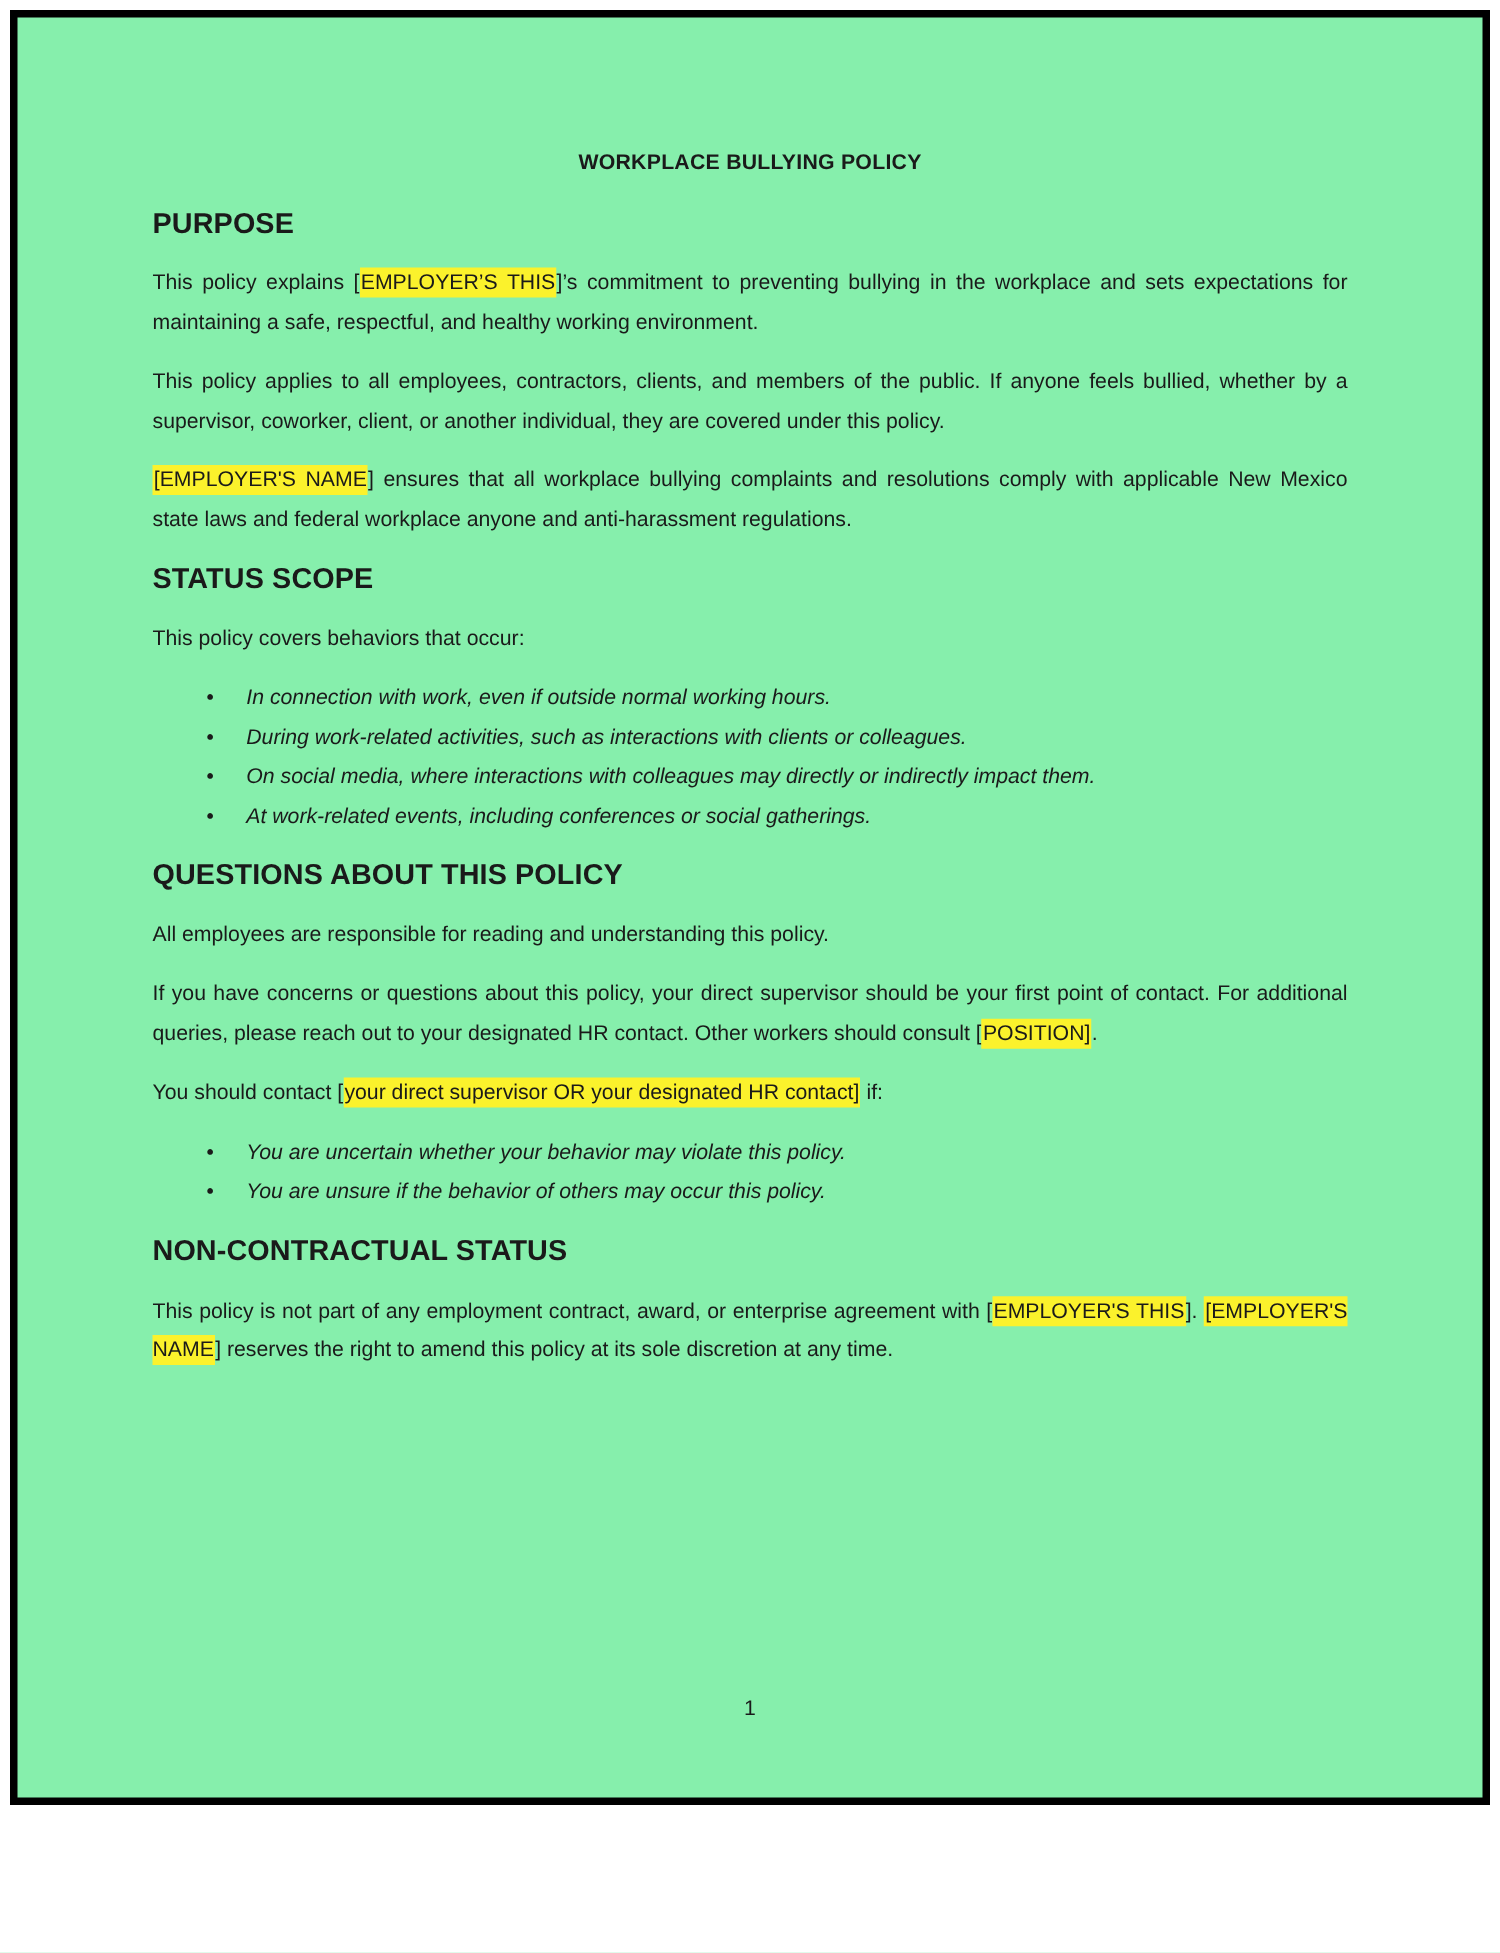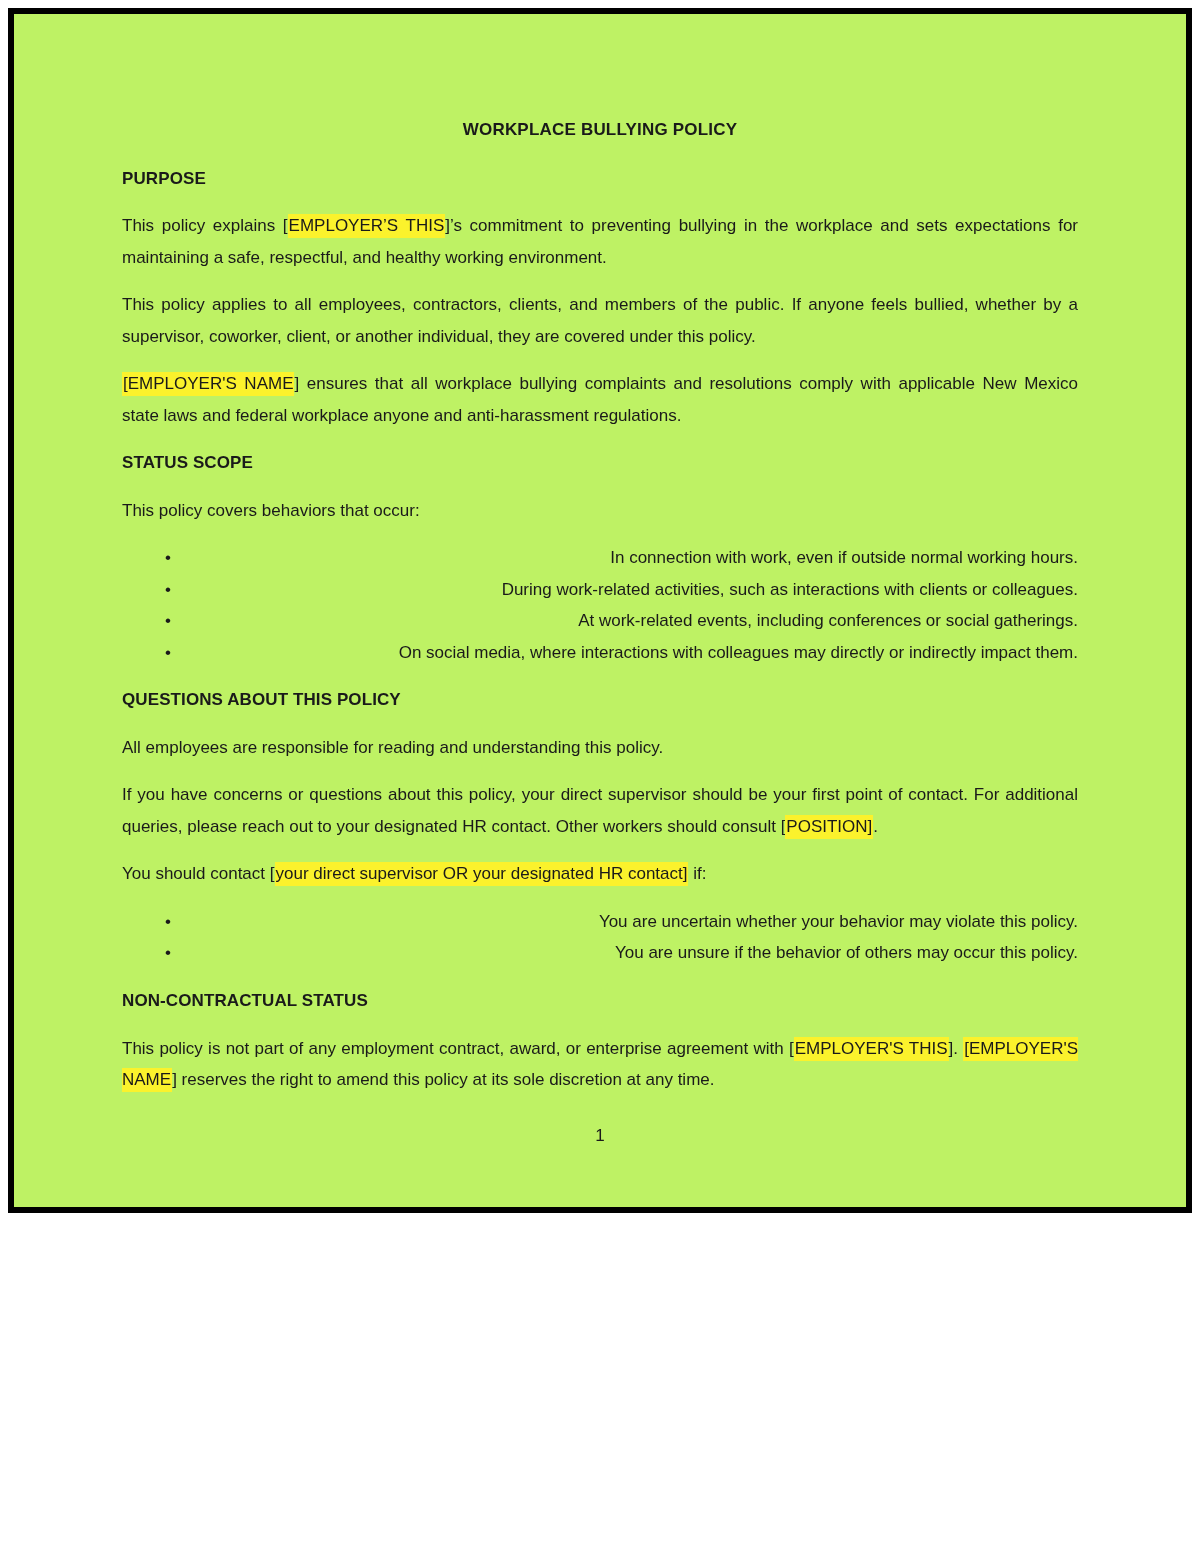--- a/index.html
+++ b/index.html
@@ -14,59 +14,60 @@
     width:1200px;
     height:1562px;
     font-family:"Liberation Sans","DejaVu Sans",sans-serif;
     color:var(--text);
   }
   .page{
     position:absolute;
     left:8px;
     top:8px;
     width:1184px;
-    height:1205px;
+    height:1436px;
     box-sizing:border-box;
     border:6px solid var(--border-col);
-    background:#bef264;
+    background:#86efac;
   }
   .content{
     padding:100px 108px 0 108px;
   }
   .doc-title{
     font-size:17px;
     font-weight:700;
     text-align:center;
     line-height:31.5px;
     margin:0 0 17px 0;
     letter-spacing:.2px;
   }
   h2.sec-heading{
-    font-size:17px;
+    font-size:23px;
     font-weight:700;
     line-height:31.5px;
     margin:0 0 16px 0;
     letter-spacing:.1px;
   }
   p.para{
     font-size:17px;
     line-height:31.5px;
     margin:0 0 16px 0;
     text-align:justify;
   }
   ul.bullet-list{
     list-style:none;
     margin:0 0 16px 0;
     padding:0 0 0 75px;
   }
   ul.bullet-list li{
     position:relative;
     font-size:17px;
     line-height:31.6px;
-    text-align:right;
+    text-align:left;
+    font-style:italic;
   }
   ul.bullet-list li::before{
     content:"•";
     position:absolute;
     left:-32px;
     top:0;
     font-size:17px;
   }
   mark.hl{
     background:var(--hl);
@@ -101,22 +102,22 @@
 
     <p class="para"><mark class="hl">[EMPLOYER'S NAME</mark><span>] ensures that all workplace bullying complaints and resolutions comply with applicable New Mexico state laws and federal workplace anyone and anti-harassment regulations.</span></p>
 
     <h2 class="sec-heading">STATUS SCOPE</h2>
 
     <p class="para">This policy covers behaviors that occur:</p>
 
     <ul class="bullet-list">
       <li>In connection with work, even if outside normal working hours.</li>
       <li>During work-related activities, such as interactions with clients or colleagues.</li>
+      <li>On social media, where interactions with colleagues may directly or indirectly impact them.</li>
       <li>At work-related events, including conferences or social gatherings.</li>
-      <li>On social media, where interactions with colleagues may directly or indirectly impact them.</li>
     </ul>
 
     <h2 class="sec-heading">QUESTIONS ABOUT THIS POLICY</h2>
 
     <p class="para">All employees are responsible for reading and understanding this policy.</p>
 
     <p class="para"><span>If you have concerns or questions about this policy, your direct supervisor should be your first point of contact. For additional queries, please reach out to your designated HR contact. Other workers should consult [</span><mark class="hl">POSITION]</mark><span>.</span></p>
 
     <p class="para"><span>You should contact [</span><mark class="hl">your direct supervisor OR your designated HR contact]</mark><span> if:</span></p>
 

